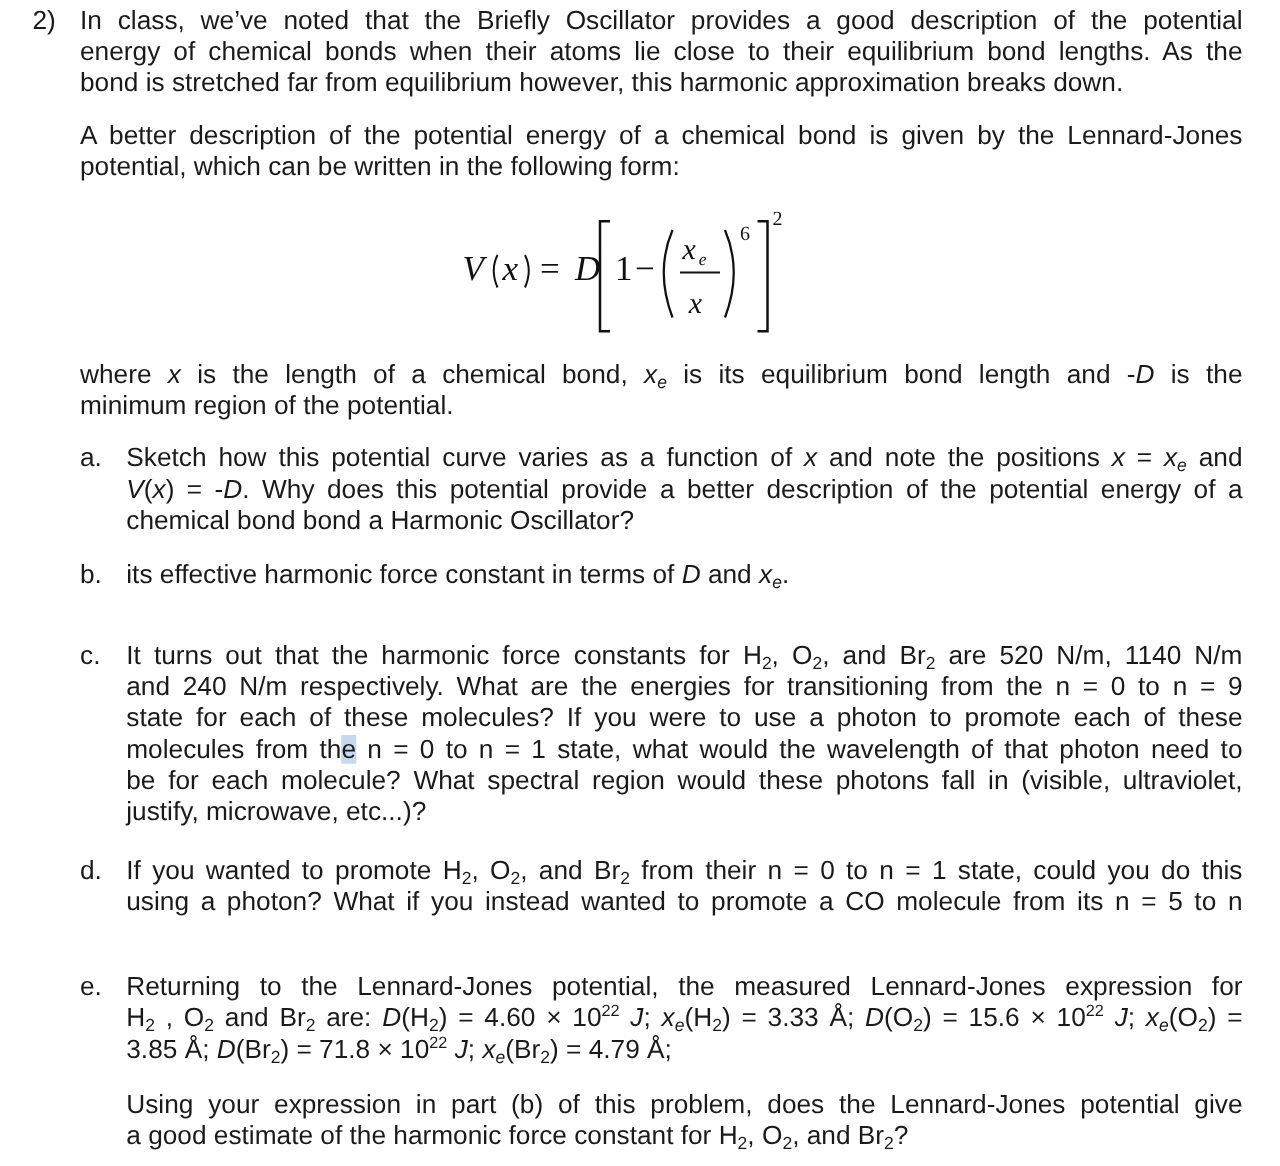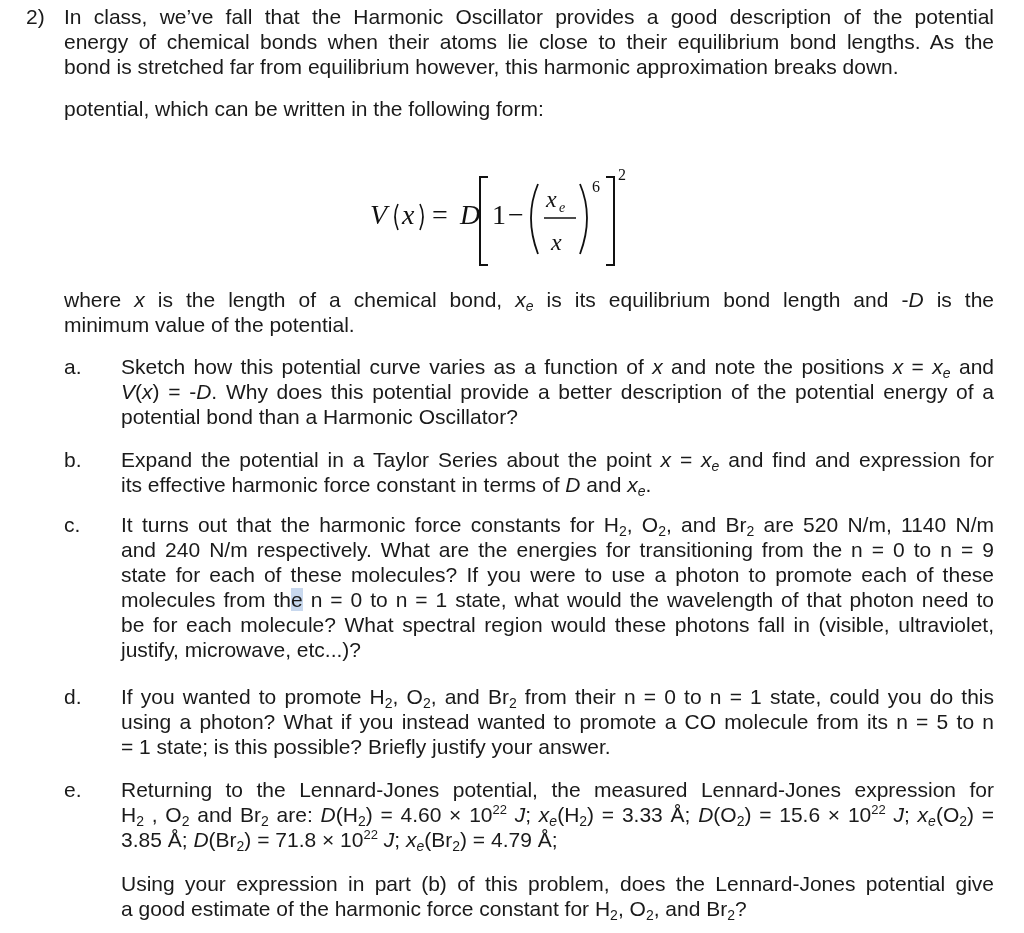--- a/index.html
+++ b/index.html
@@ -10,43 +10,44 @@
     font-size: 21px; line-height: 25px;
   }
   .page { position: relative; width: 1024px; height: 933px; }
   .qnum { position: absolute; left: 26px; top: 4px; }
   .para { position: absolute; left: 64px; width: 930px; text-align: justify; }
   .para .line { display: block; text-align: justify; text-align-last: justify; white-space: nowrap; }
   .para .line.last { text-align-last: left; }
   .item { position: absolute; left: 64px; width: 930px; }
   .item .lbl { position: absolute; left: 0; top: 0; }
   .item .body { position: absolute; left: 37px; width: 893px; }
-  .item .line { display: block; text-align: justify; text-align-last: justify; white-space: nowrap; margin-left: 20px; }
+  .item .line { display: block; text-align: justify; text-align-last: justify; white-space: nowrap; }
   .item .line.last { text-align-last: left; }
   sub { font-size: 14px; line-height: 0; vertical-align: -4px; }
   sup { font-size: 13px; line-height: 0; vertical-align: 8px; }
   i { font-style: italic; }
   .eq { position: absolute; left: 370px; top: 162px; width: 330px; height: 110px;
         font-family: "Liberation Serif", serif; font-size: 28px; color: #111; }
   .cursor-hl { background: #c8d8ee; }
 </style>
 </head>
 <body>
 
 <div class="page">
 
   <span class="qnum">2)</span>
 
   <div class="para" style="top:4px;">
-    <span class="line">In class, we’ve fall that the Harmonic Oscillator provides a good description of the potential</span>
+    <span class="line">In class, we’ve noted that the Briefly Oscillator provides a good description of the potential</span>
     <span class="line">energy of chemical bonds when their atoms lie close to their equilibrium bond lengths. As the</span>
     <span class="line last">bond is stretched far from equilibrium however, this harmonic approximation breaks down.</span>
   </div>
 
   <div class="para" style="top:96px;">
+    <span class="line">A better description of the potential energy of a chemical bond is given by the Lennard-Jones</span>
     <span class="line last">potential, which can be written in the following form:</span>
   </div>
 
   <div class="eq">
     <svg width="330" height="110" viewBox="0 0 330 110">
       <g font-family="Liberation Serif, serif" fill="#111">
         <text x="0" y="62" font-size="28" font-style="italic">V</text>
         <path d="M28 42 Q22 54 28 68" stroke="#111" stroke-width="1.6" fill="none"></path>
         <text x="32" y="62" font-size="28" font-style="italic">x</text>
         <path d="M50 42 Q56 54 50 68" stroke="#111" stroke-width="1.6" fill="none"></path>
@@ -66,36 +67,35 @@
         <text x="222" y="30" font-size="16">6</text>
 
         <path d="M236 15 L244 15 L244 103 L236 103" stroke="#111" stroke-width="2" fill="none"></path>
         <text x="248" y="18" font-size="16">2</text>
       </g>
     </svg>
   </div>
 
   <div class="para" style="top:287px;">
     <span class="line">where <i>x</i> is the length of a chemical bond, <i>x<sub>e</sub></i> is its equilibrium bond length and -<i>D</i> is the</span>
-    <span class="line last">minimum value of the potential.</span>
+    <span class="line last">minimum region of the potential.</span>
   </div>
 
   <div class="item" style="top:354px;">
     <span class="lbl">a.</span>
     <div class="body">
       <span class="line">Sketch how this potential curve varies as a function of <i>x</i> and note the positions <i>x</i> = <i>x<sub>e</sub></i> and</span>
       <span class="line"><i>V</i>(<i>x</i>) = -<i>D</i>. Why does this potential provide a better description of the potential energy of a</span>
-      <span class="line last">potential bond than a Harmonic Oscillator?</span>
+      <span class="line last">chemical bond bond a Harmonic Oscillator?</span>
     </div>
   </div>
 
   <div class="item" style="top:447px;">
     <span class="lbl">b.</span>
     <div class="body">
-      <span class="line">Expand the potential in a Taylor Series about the point <i>x</i> = <i>x<sub>e</sub></i> and find and expression for</span>
       <span class="line last">its effective harmonic force constant in terms of <i>D</i> and <i>x<sub>e</sub></i>.</span>
     </div>
   </div>
 
   <div class="item" style="top:512px;">
     <span class="lbl">c.</span>
     <div class="body">
       <span class="line">It turns out that the harmonic force constants for H<sub>2</sub>, O<sub>2</sub>, and Br<sub>2</sub> are 520 N/m, 1140 N/m</span>
       <span class="line">and 240 N/m respectively. What are the energies for transitioning from the n = 0 to n = 9</span>
       <span class="line">state for each of these molecules? If you were to use a photon to promote each of these</span>
@@ -103,21 +103,20 @@
       <span class="line">be for each molecule? What spectral region would these photons fall in (visible, ultraviolet,</span>
       <span class="line last">justify, microwave, etc...)?</span>
     </div>
   </div>
 
   <div class="item" style="top:684px;">
     <span class="lbl">d.</span>
     <div class="body">
       <span class="line">If you wanted to promote H<sub>2</sub>, O<sub>2</sub>, and Br<sub>2</sub> from their n = 0 to n = 1 state, could you do this</span>
       <span class="line">using a photon? What if you instead wanted to promote a CO molecule from its n = 5 to n</span>
-      <span class="line last">= 1 state; is this possible? Briefly justify your answer.</span>
     </div>
   </div>
 
   <div class="item" style="top:777px;">
     <span class="lbl">e.</span>
     <div class="body">
       <span class="line">Returning to the Lennard-Jones potential, the measured Lennard-Jones expression for</span>
       <span class="line">H<sub>2</sub> , O<sub>2</sub> and Br<sub>2</sub> are: <i>D</i>(H<sub>2</sub>) = 4.60 × 10<sup>22</sup> <i>J</i>; <i>x<sub>e</sub></i>(H<sub>2</sub>) = 3.33 Å; <i>D</i>(O<sub>2</sub>) = 15.6 × 10<sup>22</sup> <i>J</i>; <i>x<sub>e</sub></i>(O<sub>2</sub>) =</span>
       <span class="line last">3.85 Å; <i>D</i>(Br<sub>2</sub>) = 71.8 × 10<sup>22</sup> <i>J</i>; <i>x<sub>e</sub></i>(Br<sub>2</sub>) = 4.79 Å;</span>
     </div>

